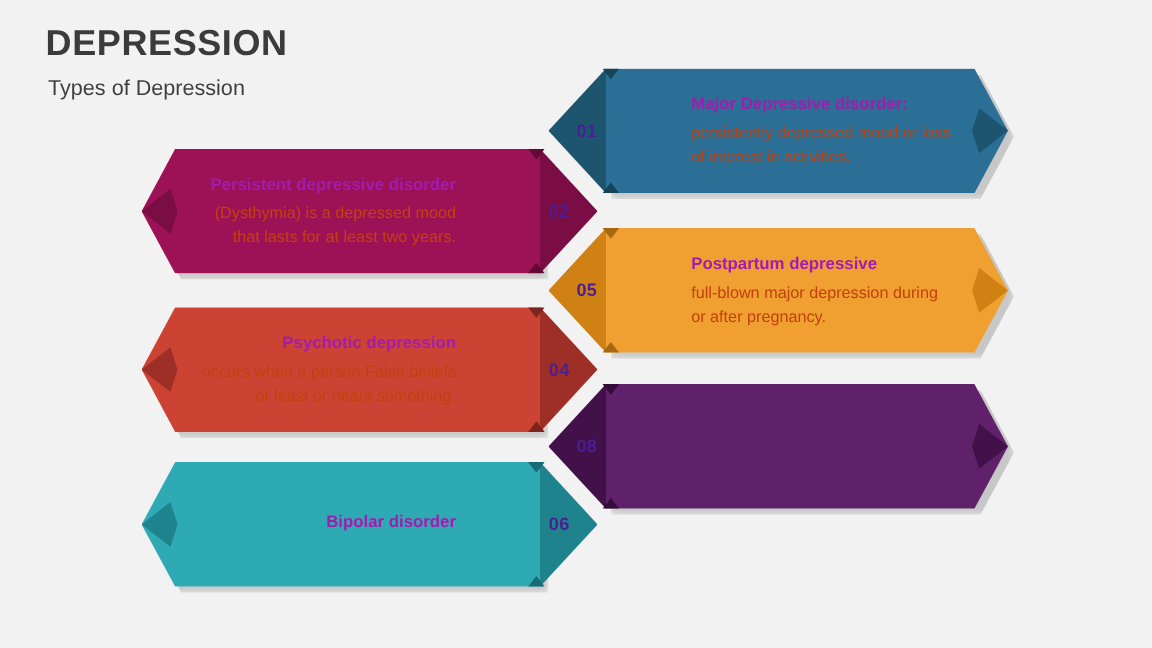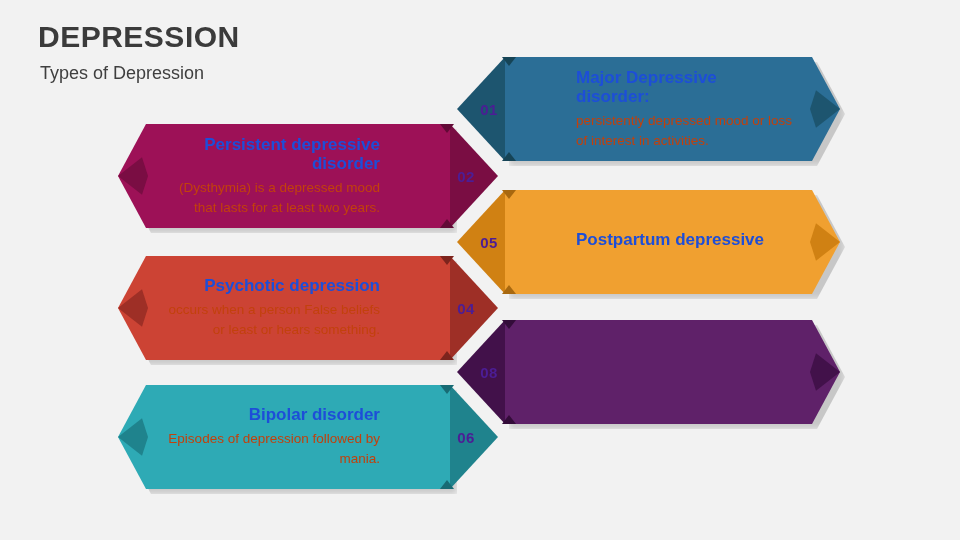--- a/index.html
+++ b/index.html
@@ -119,22 +119,22 @@
     position: absolute;
     top: 0;
     height: 100%;
     z-index: 3;
     display: flex;
     flex-direction: column;
     justify-content: center;
     box-sizing: border-box;
   }
   .txt .heading {
-    color: #1d4ed8;
-    font-size: 17px;
+    color: #a21caf;
+    font-size: 14px;
     font-weight: bold;
     line-height: 19px;
     margin-bottom: 5px;
   }
   .txt .desc {
     color: #c2410c;
     font-size: 13.5px;
     font-weight: normal;
     line-height: 20px;
   }
@@ -230,20 +230,21 @@
         <div class="nib top-nib" style="background: rgb(98, 10, 54); left: 440px; top: 0px;"></div>
         <div class="nib bot-nib" style="background: rgb(98, 10, 54); left: 440px; top: 95px;"></div>
       </div>
       <div class="row dir-right" style="top: 190px; height: 104px;">
         <div class="arrow-wrap" style="left: 504px; width: 336px;">
           <div class="arrow-shadow"></div>
           <div class="arrow-body" style="background: rgb(240, 160, 48);"></div>
           <div class="tip-shade" style="background: rgb(208, 129, 19);"></div>
           <div class="txt">
             <div class="heading">Postpartum depressive</div>
+            <div class="desc">full-blown major depression during or after pregnancy.</div>
           </div>
         </div>
         <div class="badge left-tip" style="left: 457px; top: 0px;">
           <div class="badge-shape" style="background: rgb(208, 129, 19);"></div>
           <div class="num">05</div>
         </div>
         <div class="nib top-nib" style="background: rgb(168, 104, 15); left: 502px; top: 0px;"></div>
         <div class="nib bot-nib" style="background: rgb(168, 104, 15); left: 502px; top: 95px;"></div>
       </div>
       <div class="row dir-left" style="top: 256px; height: 104px;">
@@ -276,21 +277,20 @@
         <div class="nib top-nib" style="background: rgb(51, 12, 57); left: 502px; top: 0px;"></div>
         <div class="nib bot-nib" style="background: rgb(51, 12, 57); left: 502px; top: 95px;"></div>
       </div>
       <div class="row dir-left" style="top: 385px; height: 104px;">
         <div class="arrow-wrap" style="left: 118px; width: 334px;">
           <div class="arrow-shadow"></div>
           <div class="arrow-body" style="background: rgb(46, 170, 181);"></div>
           <div class="tip-shade" style="background: rgb(31, 131, 141);"></div>
           <div class="txt">
             <div class="heading">Bipolar disorder</div>
-            <div class="desc">Episodes of depression followed by mania.</div>
           </div>
         </div>
         <div class="badge right-tip" style="left: 450px; top: 0px;">
           <div class="badge-shape" style="background: rgb(31, 131, 141);"></div>
           <div class="num">06</div>
         </div>
         <div class="nib top-nib" style="background: rgb(24, 107, 116); left: 440px; top: 0px;"></div>
         <div class="nib bot-nib" style="background: rgb(24, 107, 116); left: 440px; top: 95px;"></div>
       </div>
     </div>

